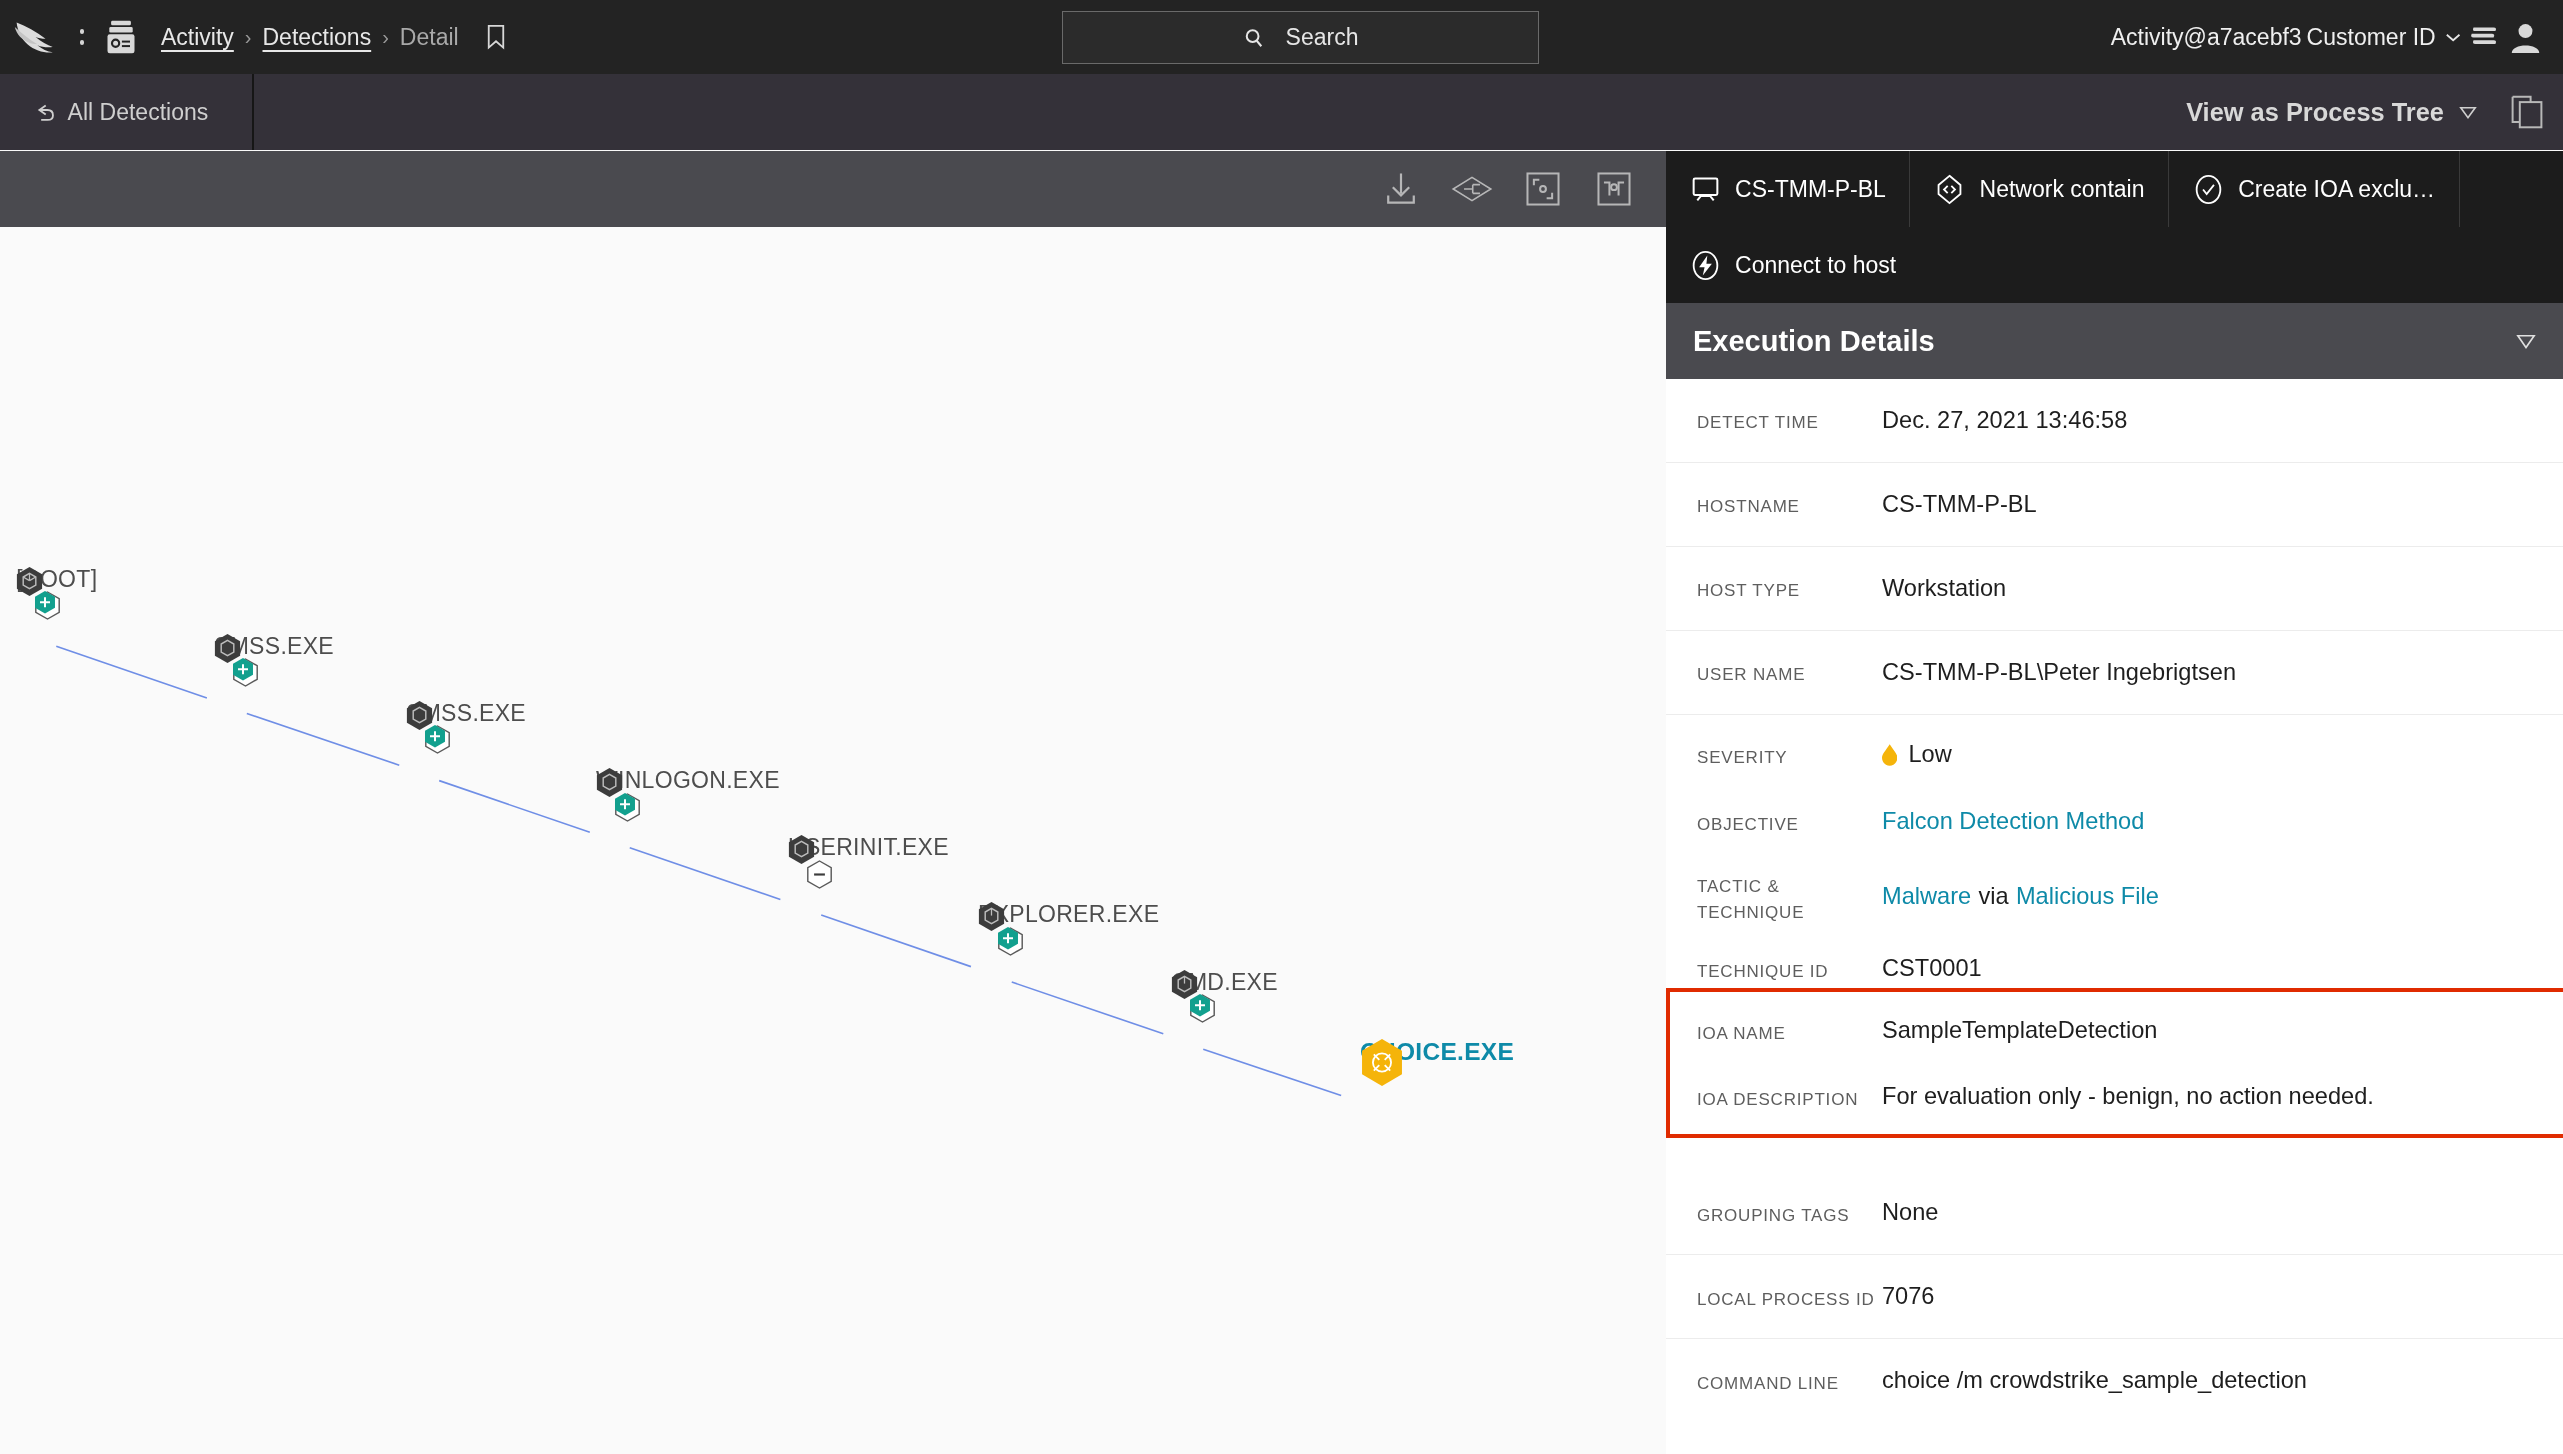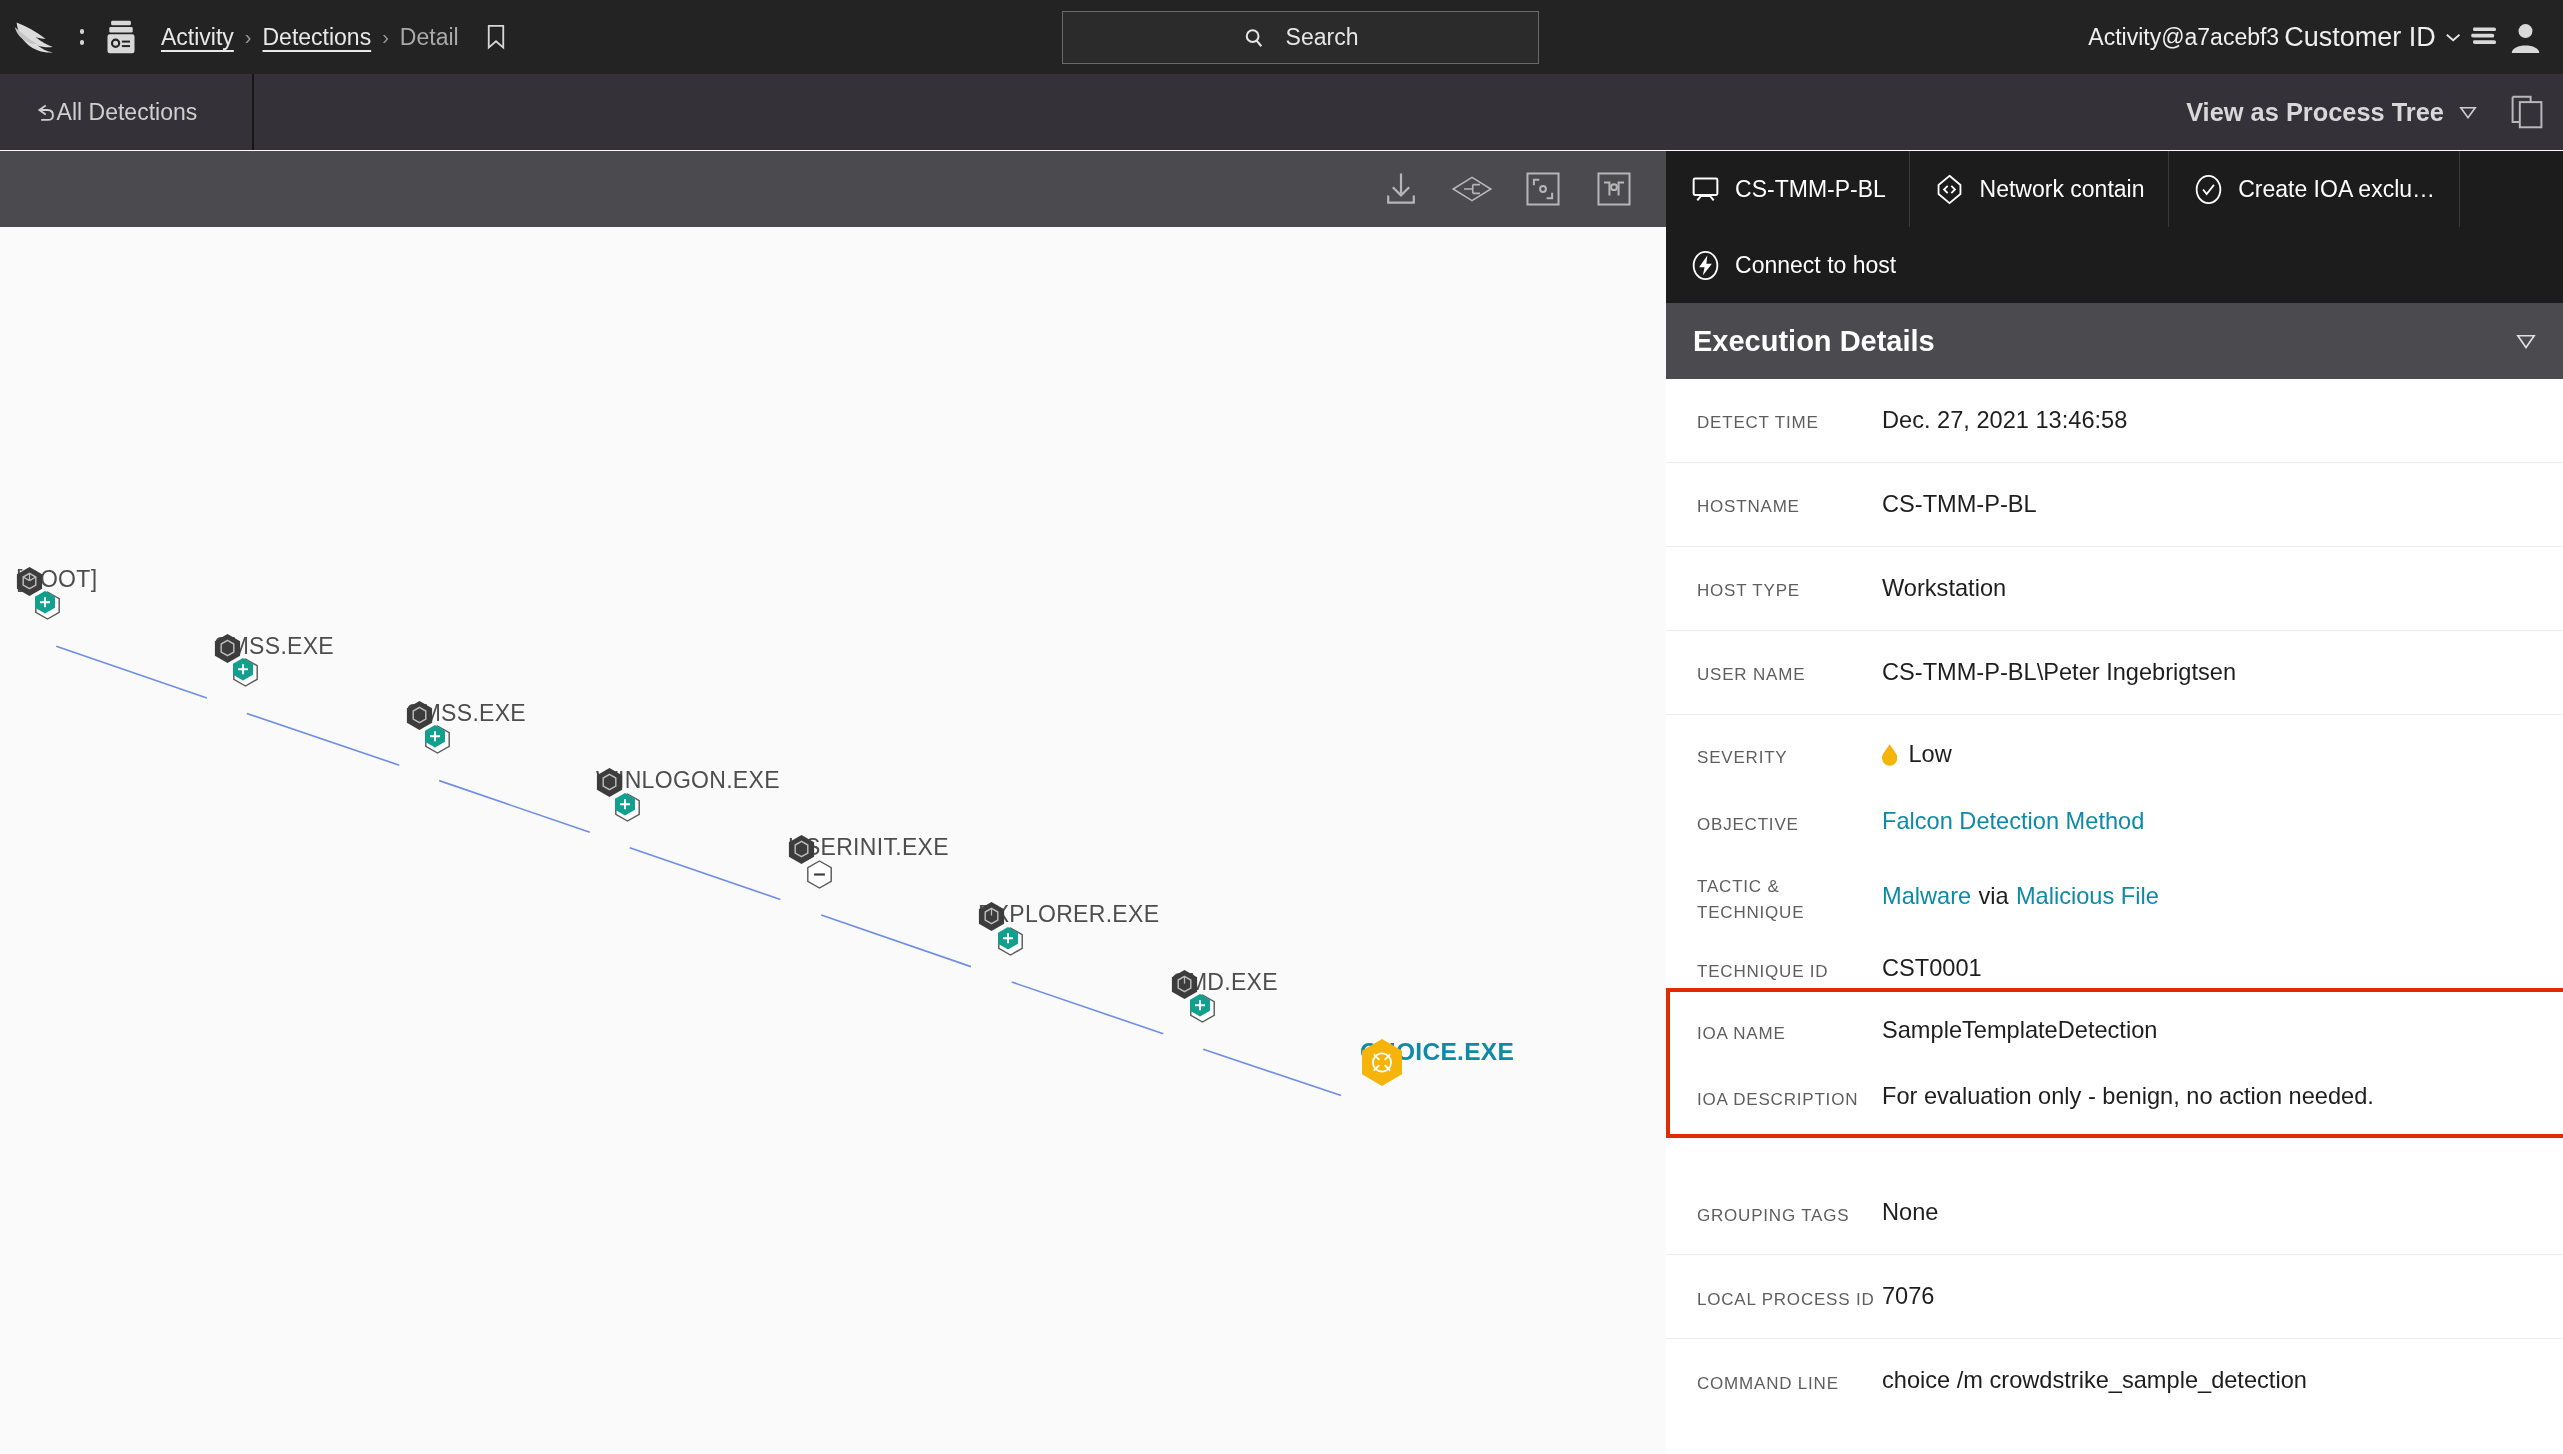--- a/index.html
+++ b/index.html
@@ -34,29 +34,29 @@
   .searchbox {
     width: 100%; height: 100%; border: 0.9px solid #6a6a6a; background: #2b2b2b;
     display: flex; align-items: center; justify-content: center; gap: 21px;
     color: #e6e6e6; font-size: 23px; cursor: text;
   }
   .searchbox .mag { width: 22px; height: 22px; }
 
   .navright { position: absolute; right: 0; top: 0; height: 74px; display: flex;
               align-items: center; gap: 5px; padding-right: 20px; }
   .navright .acct { color: #efefef; font-size: 23px; }
-  .navright .cid { color: #efefef; font-size: 27px; display: flex; align-items: center; gap: 9px; cursor: pointer; }
+  .navright .cid { color: #efefef; font-size: 23px; display: flex; align-items: center; gap: 9px; cursor: pointer; }
   .navright .icn { width: 36px; height: 36px; display: flex; align-items: center; justify-content: center; }
 
   
   .subhead {
     position: absolute; left: 0; top: 74px; width: 2563px; height: 76px;
     background: #343139; display: flex; align-items: center;
   }
-  .alldet { display: flex; align-items: center; padding-left: 33px;
+  .alldet { display: flex; align-items: center; gap: 11px; padding-left: 33px;
             width: 252px; height: 76px; color: #cfcfcf; font-size: 23px; cursor: pointer; }
   .subdiv { width: 1.8px; height: 76px; background: #161616; }
   .vpt { margin-left: auto; display: flex; align-items: center; gap: 14.5px;
          padding-right: 18px; }
   .vpt .lbl { color: #d8d8d8; font-size: 25.4px; font-weight: bold; cursor: pointer; }
   .vpt .tri { width: 18px; height: 14.5px; }
   .vpt .copybtn { width: 36px; height: 38px; margin-left: 18px; cursor: pointer; }
 
   
   .graphbar {

